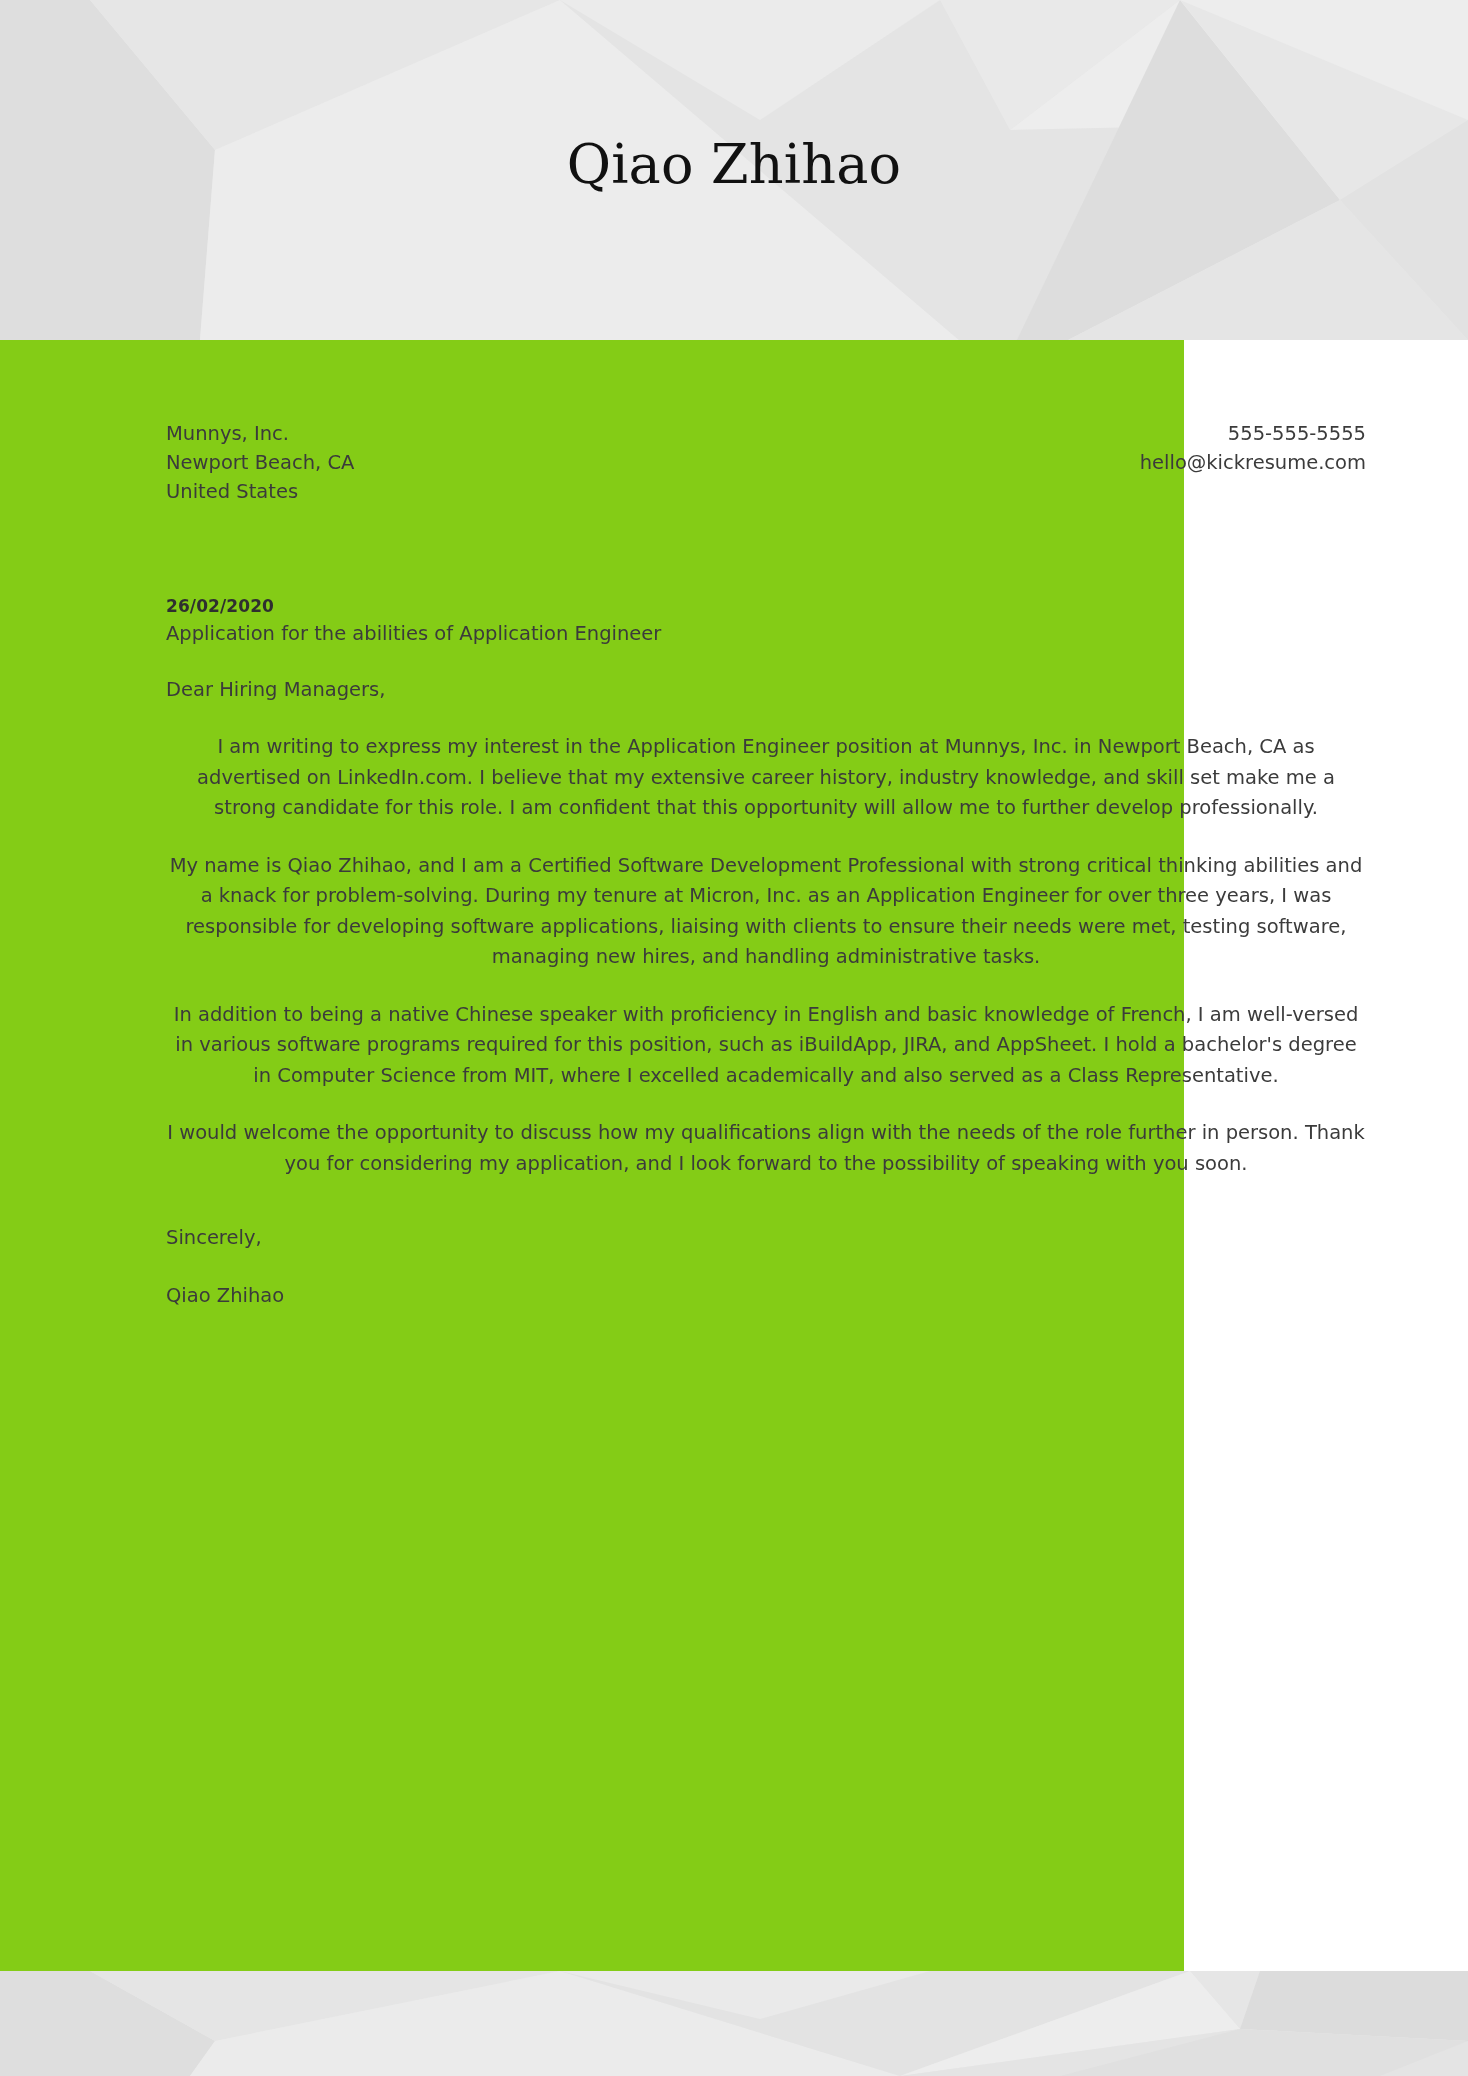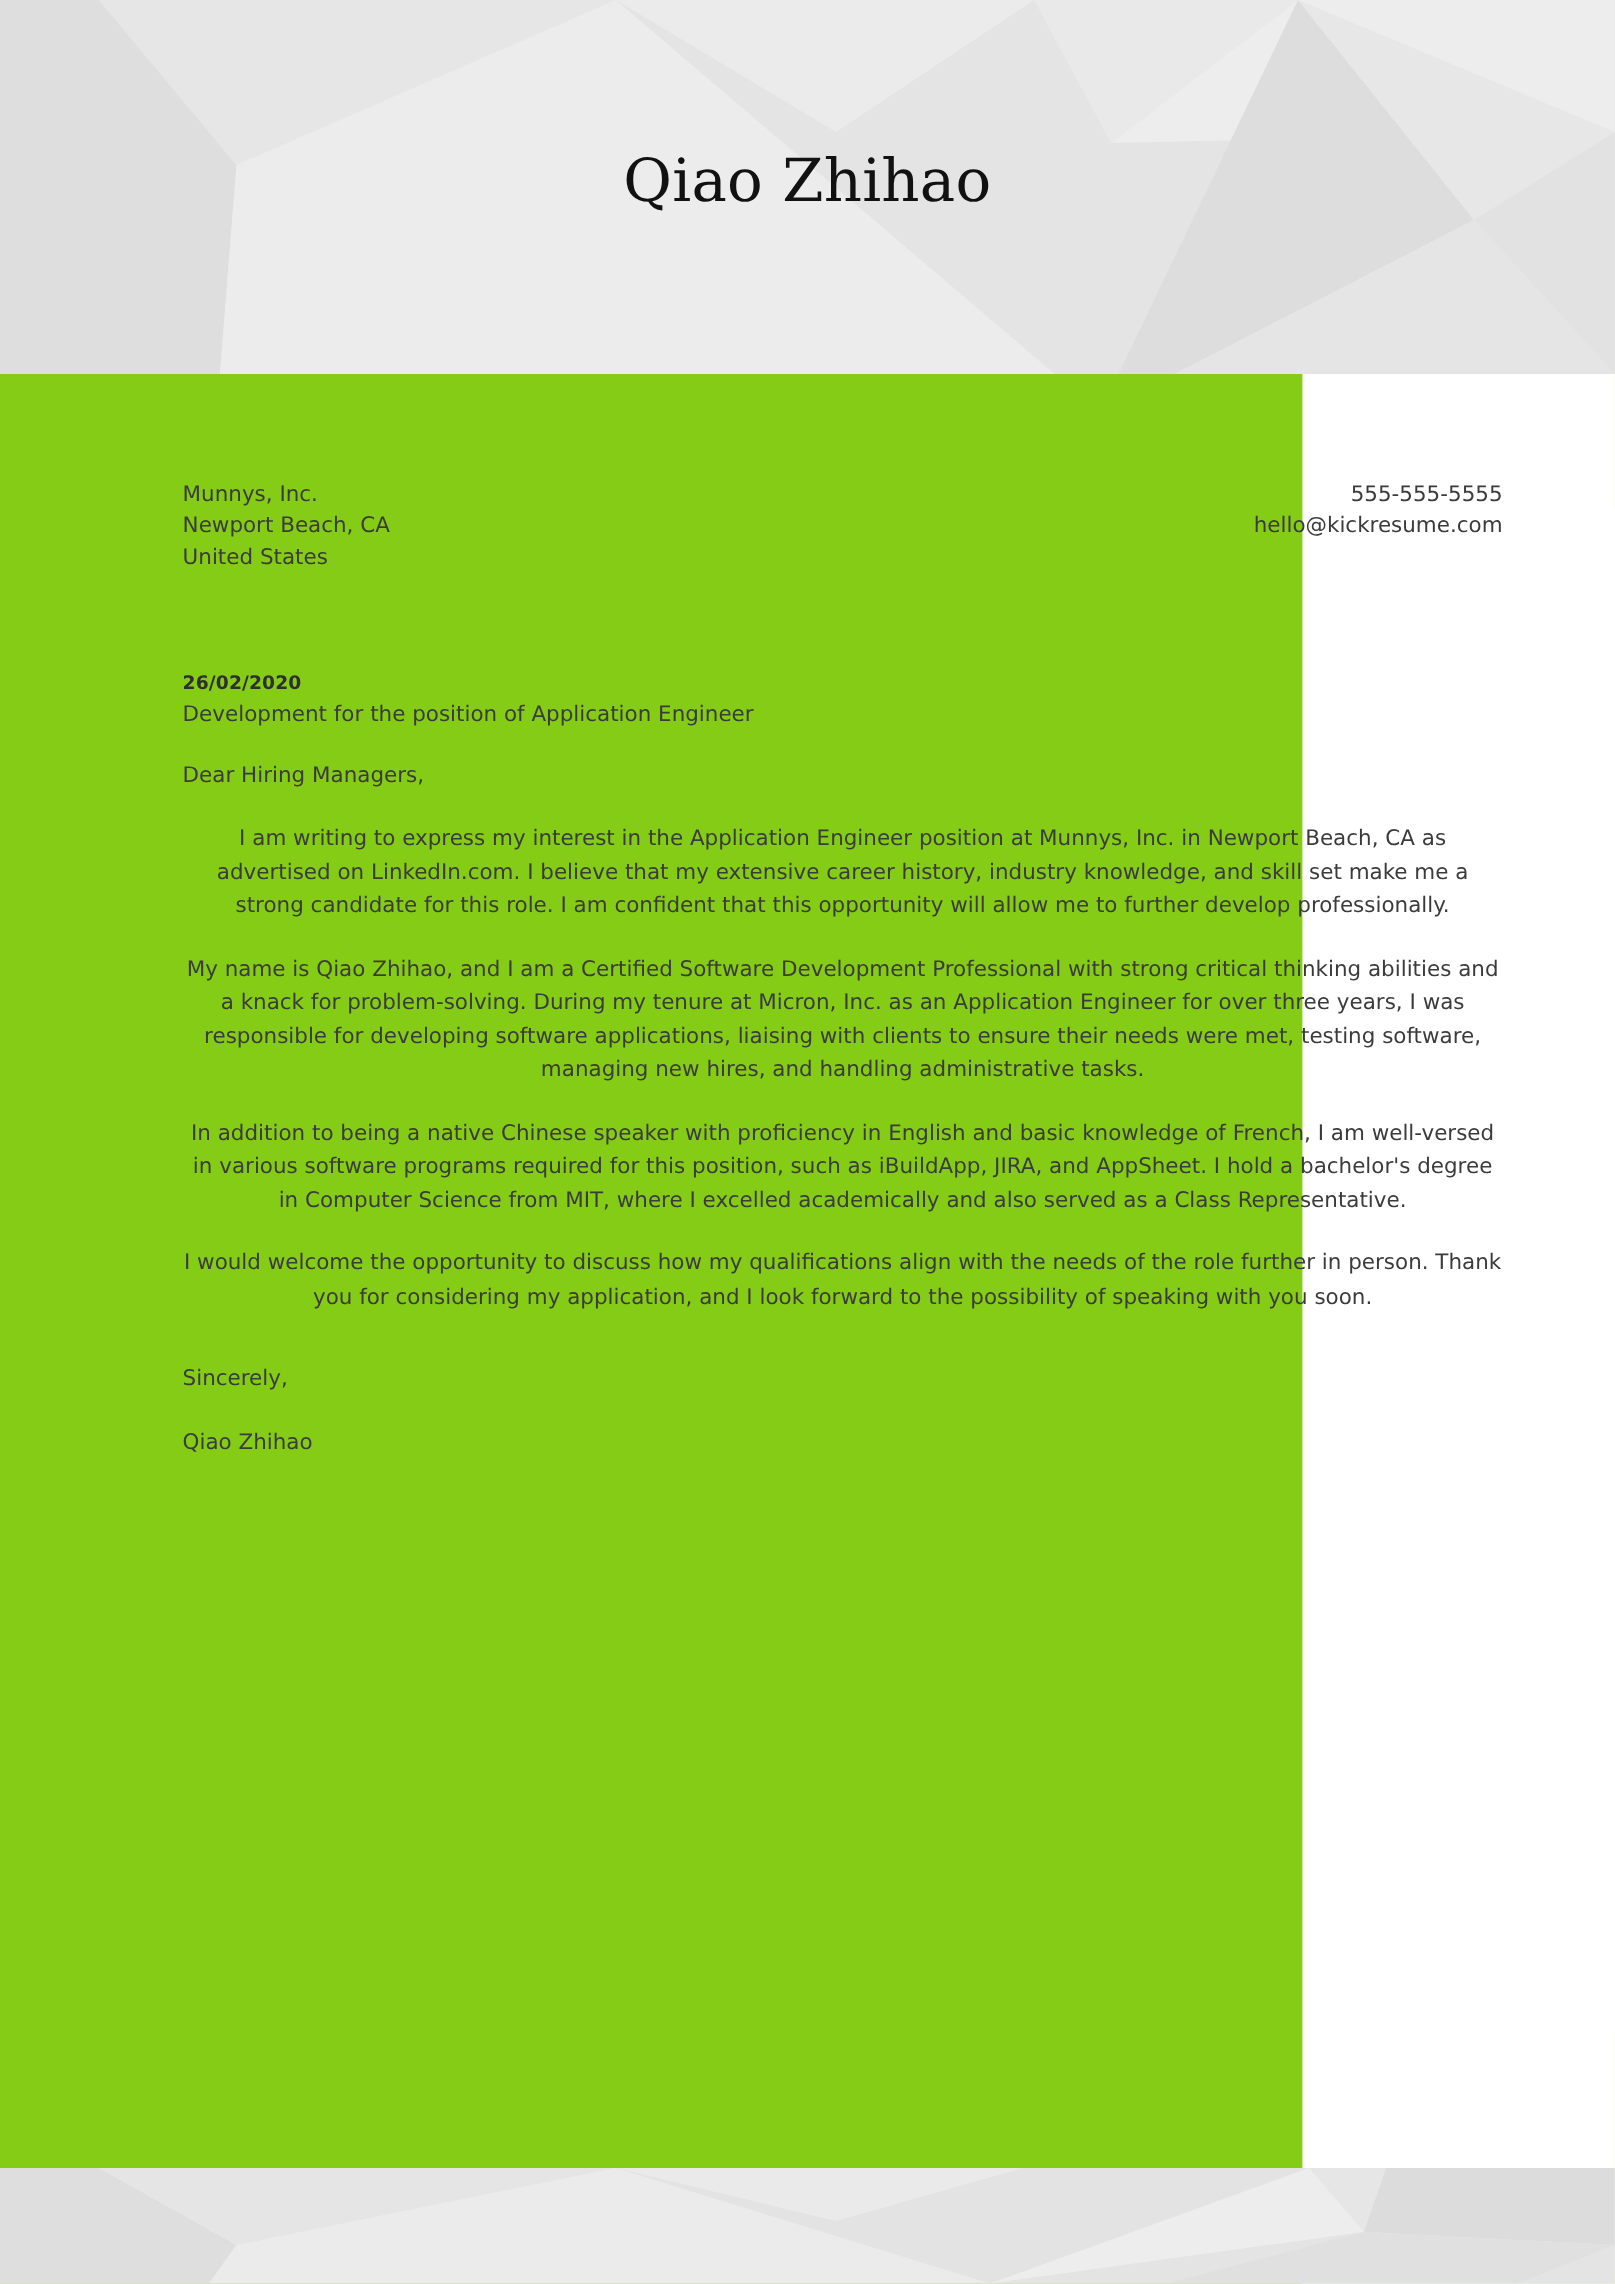--- a/index.html
+++ b/index.html
@@ -55,21 +55,21 @@
     font-weight: 400;
     letter-spacing: 0.2px;
     color: #111111;
     line-height: 1;
     white-space: nowrap;
   }
 
   
   .content {
     position: absolute;
-    top: 340px;
+    top: 325px;
     left: 166px;
     width: 1200px;
   }
 
   .meta-row {
     display: flex;
     justify-content: space-between;
     align-items: flex-start;
     padding-top: 94px;
   }
@@ -176,21 +176,21 @@
       <div class="meta-col right">
         <div class="meta-line">555-555-5555</div>
         <div class="meta-line">hello@kickresume.com</div>
       </div>
 
     </div>
 
     <div class="letter">
 
       <div class="date-line">26/02/2020</div>
-      <div class="subject-line">Development for the position of Application Engineer</div>
+      <div class="subject-line">Application for the abilities of Application Engineer</div>
       <div class="salutation">Dear Hiring Managers,</div>
 
       <p class="para">I am writing to express my interest in the Application Engineer position at Munnys, Inc. in Newport Beach, CA as advertised on LinkedIn.com. I believe that my extensive career history, industry knowledge, and skill set make me a strong candidate for this role. I am confident that this opportunity will allow me to further develop professionally.</p>
       <p class="para">My name is Qiao Zhihao, and I am a Certified Software Development Professional with strong critical thinking abilities and a knack for problem-solving. During my tenure at Micron, Inc. as an Application Engineer for over three years, I was responsible for developing software applications, liaising with clients to ensure their needs were met, testing software, managing new hires, and handling administrative tasks.</p>
       <p class="para">In addition to being a native Chinese speaker with proficiency in English and basic knowledge of French, I am well-versed in various software programs required for this position, such as iBuildApp, JIRA, and AppSheet. I hold a bachelor's degree in Computer Science from MIT, where I excelled academically and also served as a Class Representative.</p>
       <p class="para">I would welcome the opportunity to discuss how my qualifications align with the needs of the role further in person. Thank you for considering my application, and I look forward to the possibility of speaking with you soon.</p>
 
       <div class="closing">Sincerely,</div>
       <div class="signature">Qiao Zhihao</div>
 

